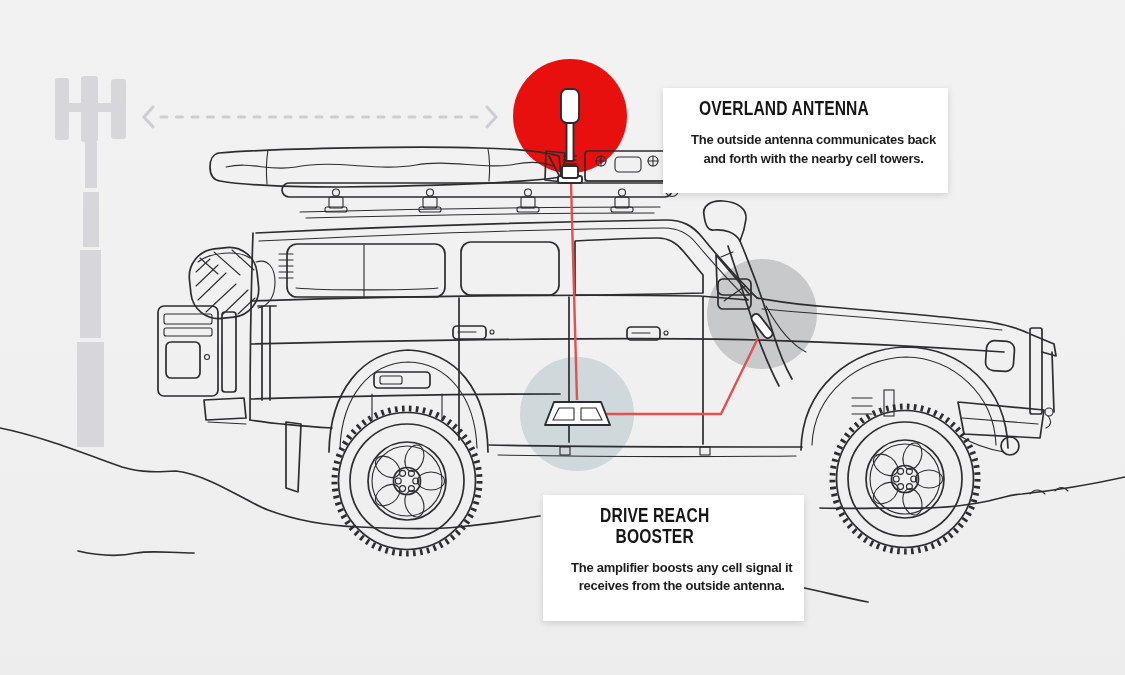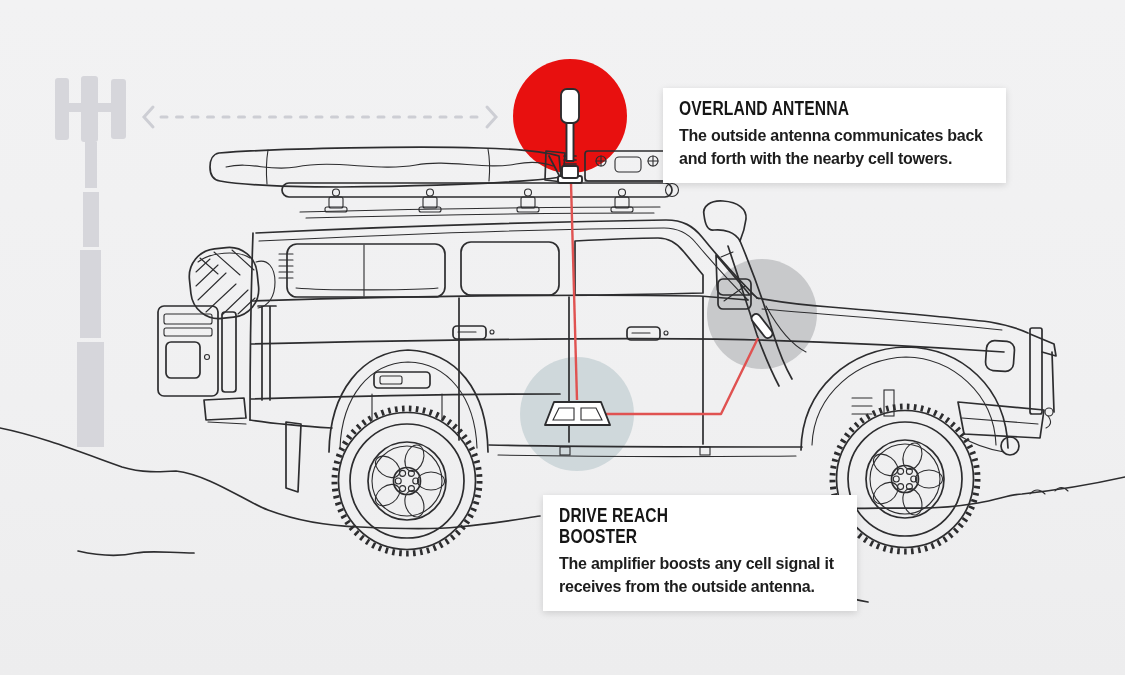--- a/index.html
+++ b/index.html
@@ -16,31 +16,32 @@
   }
   html,body{margin:0;padding:0;}
   body{font-family:"Liberation Sans",sans-serif;background:#e9e9ea;}
   .stage{
     position:relative;width:1125px;height:675px;overflow:hidden;
     background:linear-gradient(180deg,#f2f2f3 0%,#f0f0f1 60%,#ededee 100%);
   }
   .stage svg{position:absolute;left:0;top:0;}
   .card{
     position:absolute;background:var(--card-bg);
-    padding:10px 23px 13px 16px;
+    padding:10px 0 13px 16px;
     box-shadow:0 2px 7px rgba(0,0,0,.14);
     color:var(--text);
+    text-align:center;
   }
   .card-title{
     margin:0 0 5px 0;font-size:20px;font-weight:700;color:#161616;
     letter-spacing:.2px;line-height:1.04;white-space:pre-line;
     transform:scaleX(.78);transform-origin:0 50%;
   }
   .card-body{
-    margin:0;font-size:16px;font-weight:700;line-height:1.44;
+    margin:12px;font-size:13px;font-weight:700;line-height:1.44;
     letter-spacing:-.25px;white-space:pre-line;color:#1d1d1d;
   }
   
   .ln{fill:none;stroke:var(--ink);stroke-width:1.7;stroke-linecap:round;stroke-linejoin:round;}
   .ln-thin{fill:none;stroke:var(--ink);stroke-width:1.1;stroke-linecap:round;}
   .wh{fill:#ffffff;stroke:var(--ink);stroke-width:1.9;stroke-linejoin:round;}
   .tread{fill:none;stroke:var(--ink);stroke-width:6;stroke-dasharray:2.6 4.4;}
   .red-line{fill:none;stroke:var(--connection-red);stroke-width:2.4;stroke-linejoin:round;}
   .tower{fill:var(--tower-gray);}
   .arrow{fill:none;stroke:var(--arrow-gray);stroke-width:3;stroke-linecap:round;}

